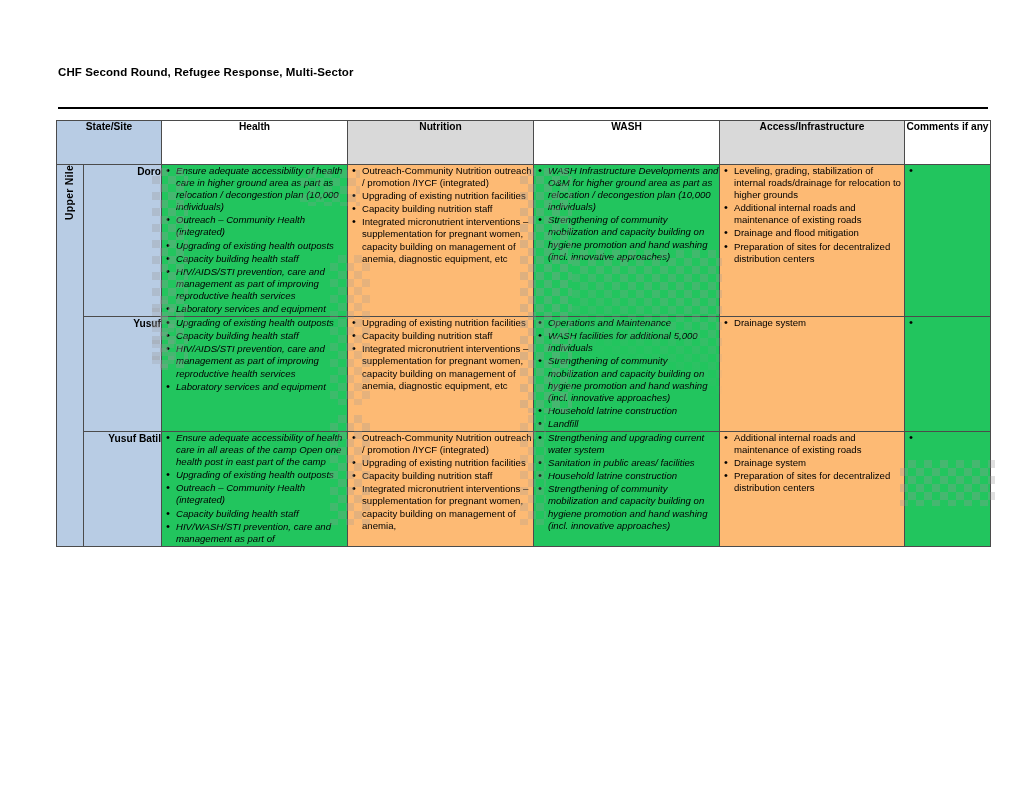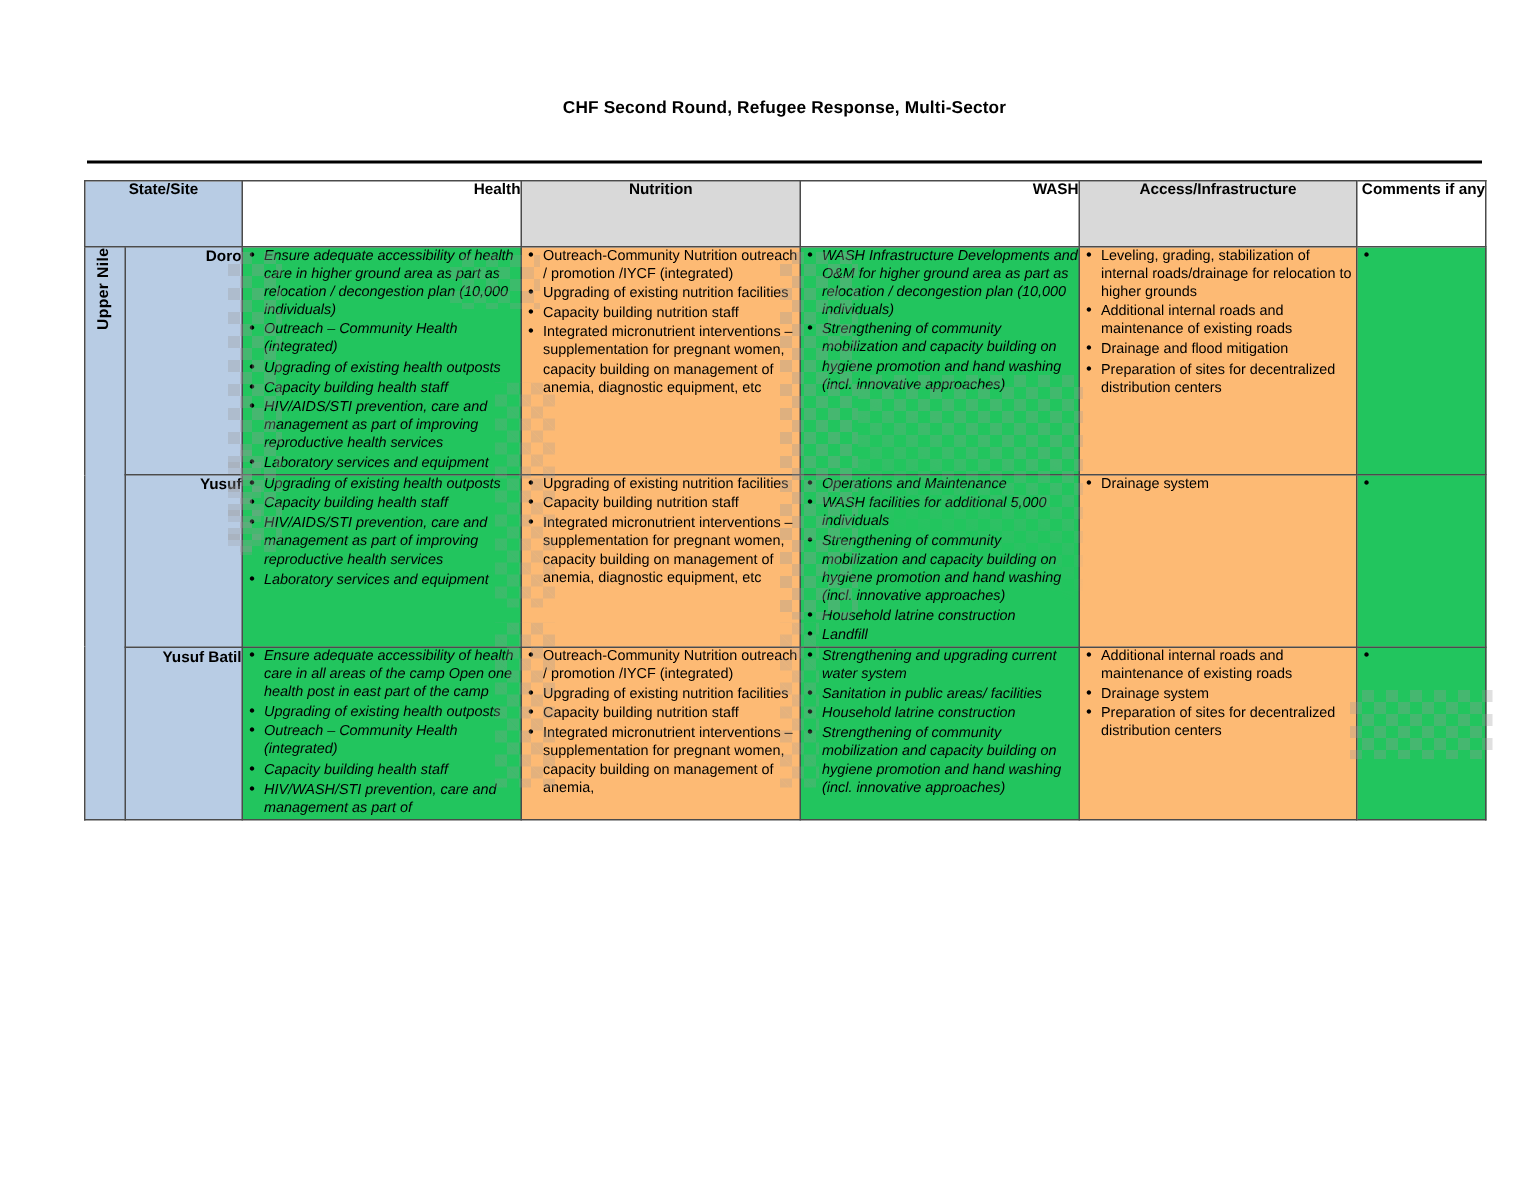--- a/index.html
+++ b/index.html
@@ -38,21 +38,20 @@
   .wm5 { left: 330px; top: 255px;  width: 40px;  height: 150px; opacity: .22; }
   .wm6 { left: 330px; top: 415px;  width: 40px;  height: 110px; opacity: .26; }
   .wm7 { left: 900px; top: 460px;  width: 95px;  height: 46px;  opacity: .30; }
   .wm8 { left: 520px; top: 415px;  width: 26px;  height: 110px; opacity: .24; }
   .wm9 { left: 152px; top: 300px;  width: 22px;  height: 70px;  opacity: .24; }
 
   
   .doc-heading {
     position: absolute;
     left: 58px; top: 62px; width: 930px;
-    text-align: center;
     font-size: 11.5px;
     font-weight: bold;
     line-height: 21px;
     letter-spacing: .1px;
   }
   .rule {
     position: absolute;
     left: 58px; top: 107px; width: 930px;
     height: 2px; background: #000;
   }
@@ -78,21 +77,21 @@
   thead th {
     height: 44px;
     vertical-align: middle;
     text-align: center;
     font-size: 10.2px;
     font-weight: bold;
     border-bottom: 2px solid #000;
     margin-left: 32px;
   }
   th.h-state { background: #b8cce4; }
-  th.h-white { background: #ffffff; text-align: right; }
+  th.h-white { background: #ffffff; }
   th.h-gray  { background: #d9d9d9; }
 
   td.cell { padding: 7px 8px 8px 5px; }
   td.white { background: #22c55e; font-style: italic; }
   td.gray  { background: #fdba74; }
 
   td.state-col {
     width: 27px;
     background: #b8cce4;
     text-align: center;

